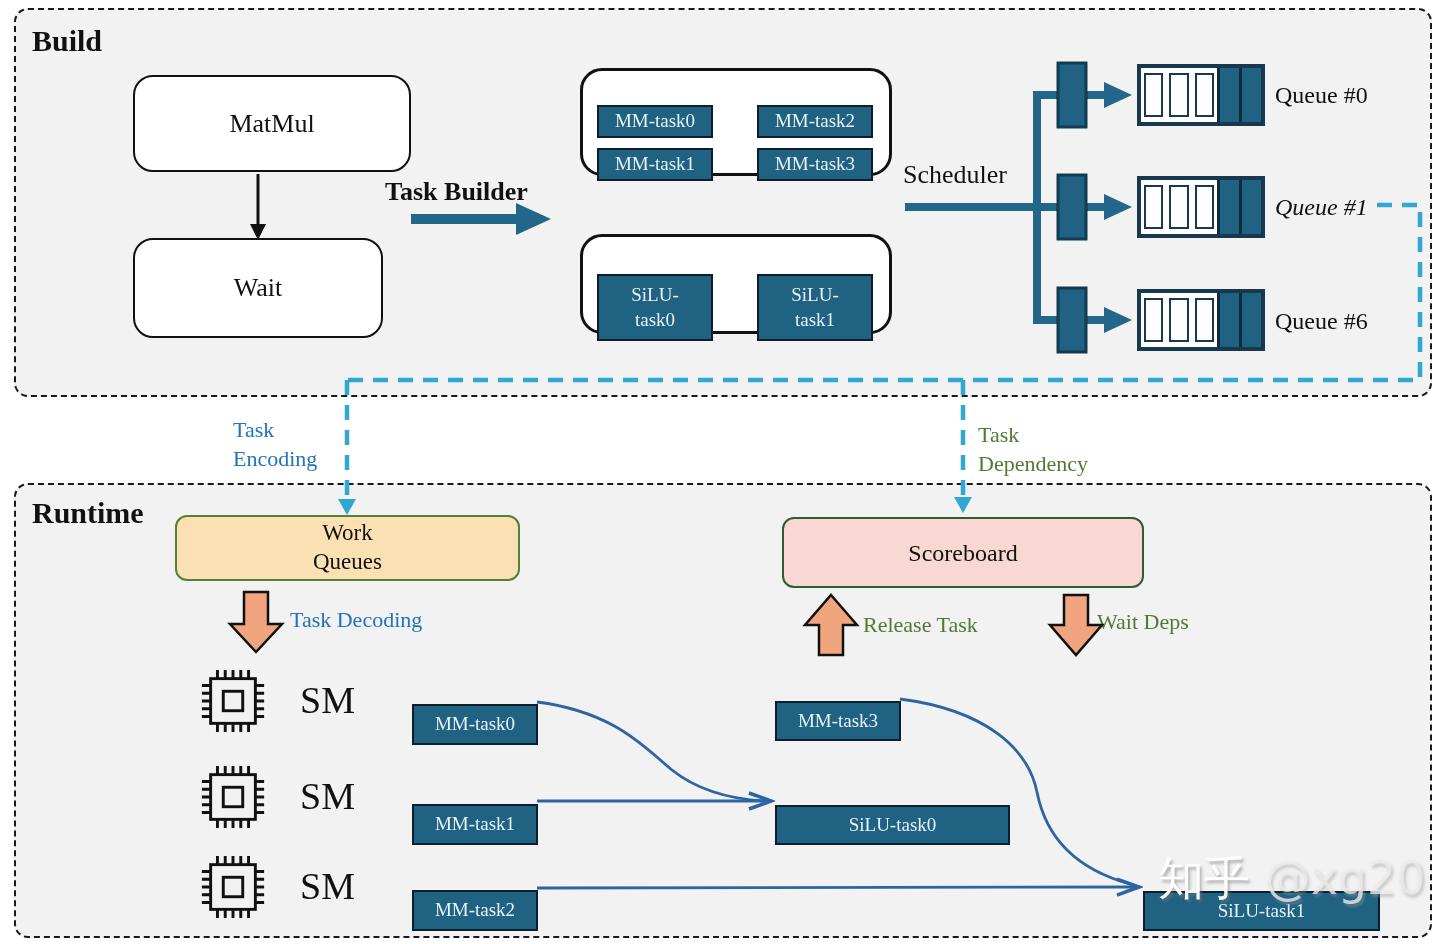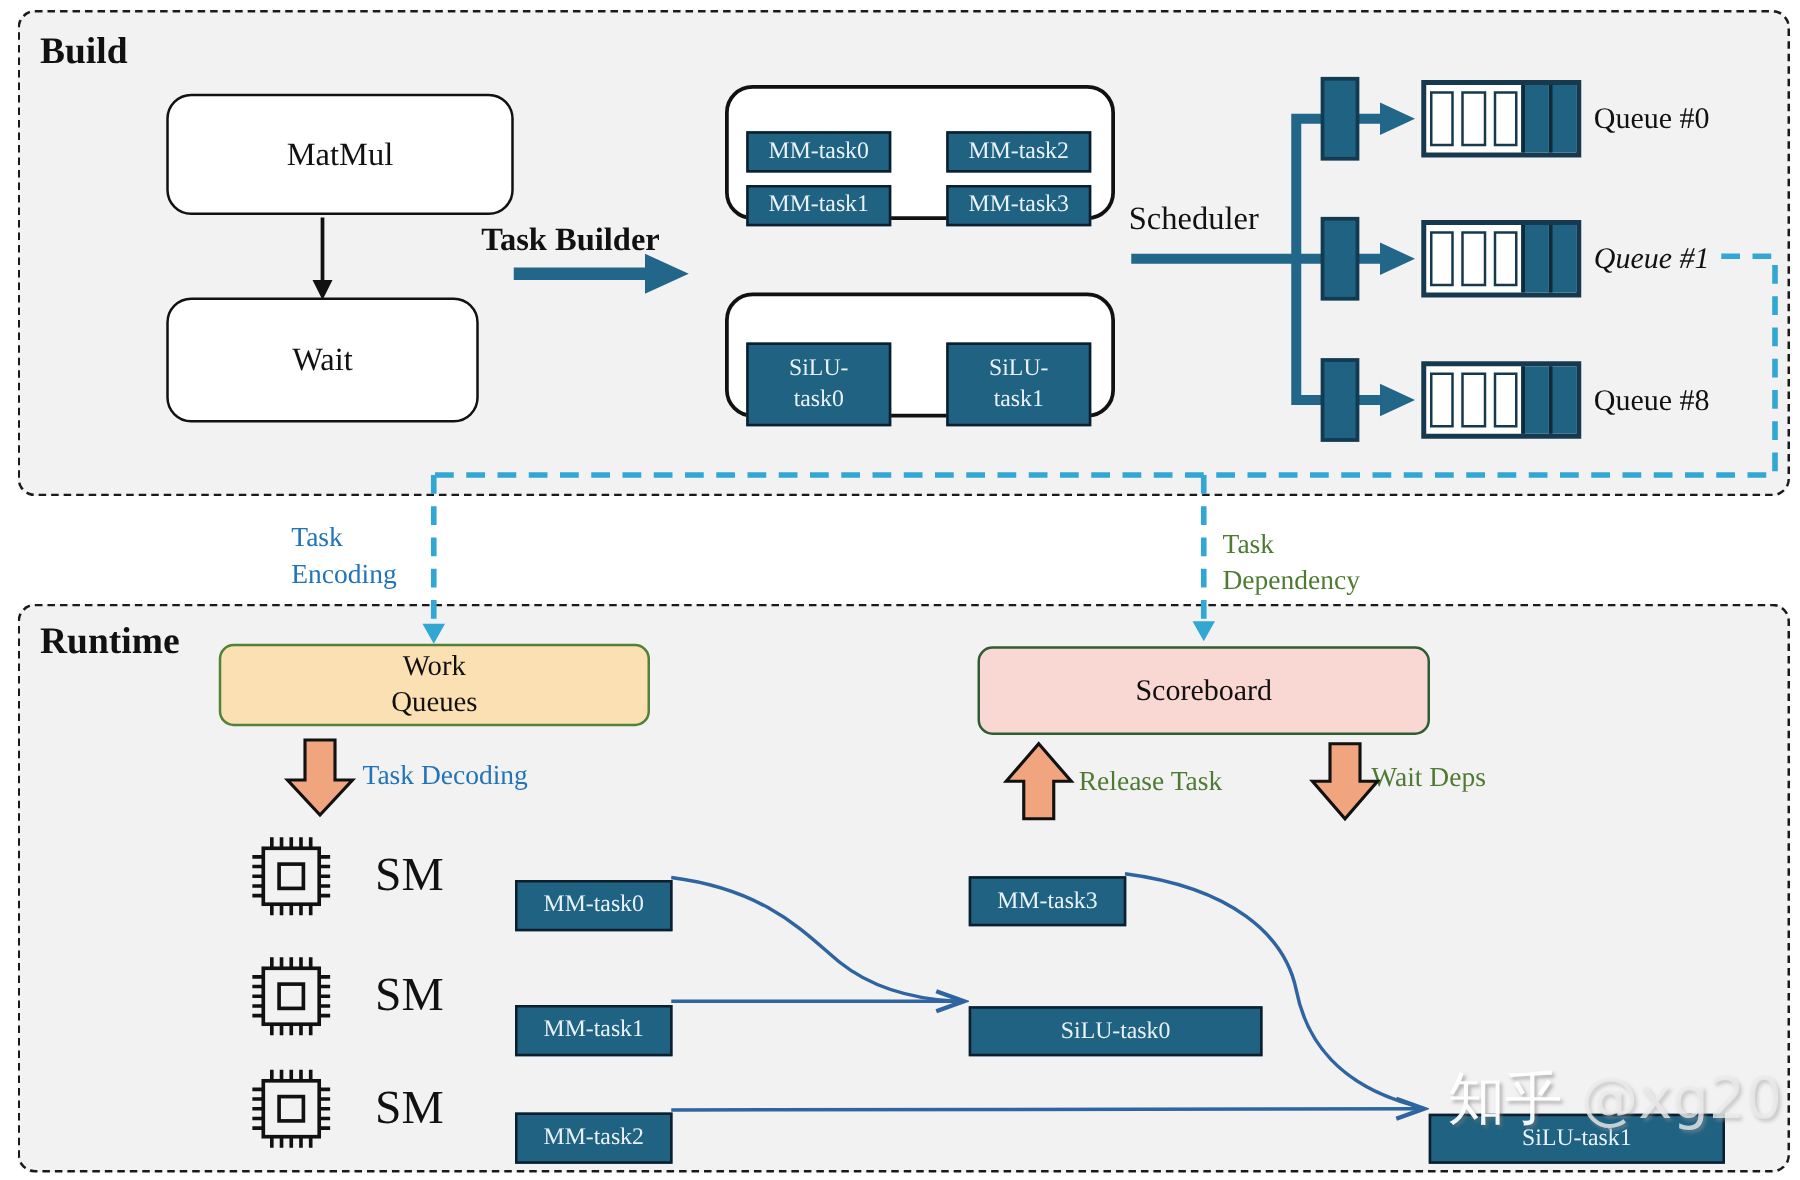--- a/index.html
+++ b/index.html
@@ -98,21 +98,21 @@
     </div>
   <div class="queue" style="left:1137px;top:289px;width:128px;height:62px;">
       <div class="qcell empty"></div>
       <div class="qcell empty"></div>
       <div class="qcell empty"></div>
       <div class="qcell filled"></div>
       <div class="qcell filled"></div>
     </div>
   <div class="queue-label" style="left:1275px;top:82px;">Queue #0</div>
   <div class="queue-label" style="left:1275px;top:194px;font-style:italic;">Queue #1</div>
-  <div class="queue-label" style="left:1275px;top:308px;">Queue #8</div>
+  <div class="queue-label" style="left:1275px;top:308px;">Queue #6</div>
 
   <div class="blue-label" style="left:233px;top:416px;">Task
 Encoding</div>
   <div class="green-label" style="left:978px;top:421px;">Task
 Dependency</div>
 
   <div class="soft-box scoreboard" style="left:782px;top:517px;width:362px;height:71px;">Scoreboard</div>
   <div class="soft-box work-queues" style="left:175px;top:515px;width:345px;height:66px;">Work
 Queues</div>
 

